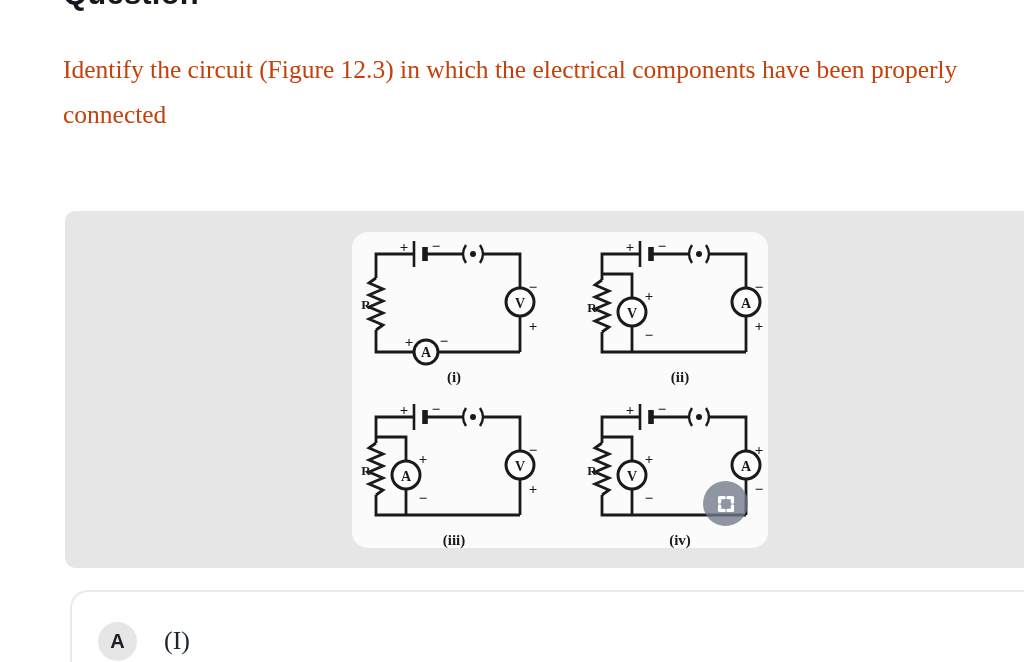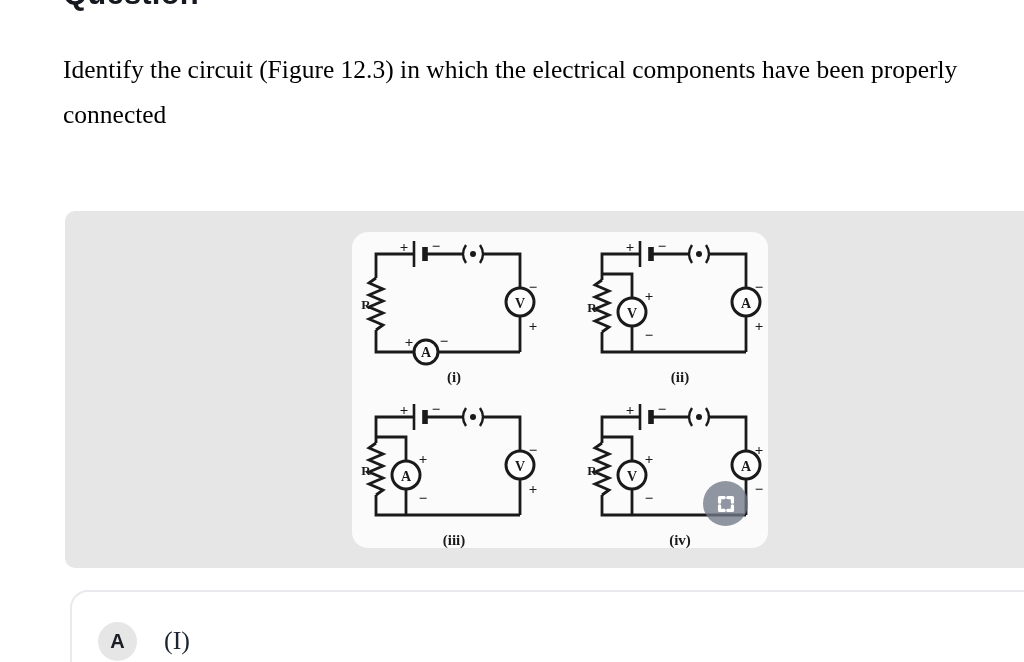--- a/index.html
+++ b/index.html
@@ -11,21 +11,21 @@
     font-family:"Liberation Serif", serif;
   }
   .question-title {
     position:absolute; left:63px; top:-25px;
     font-family:"Liberation Sans", sans-serif;
     font-weight:700; font-size:31px; line-height:38px;
     color:#15181e; letter-spacing:0.2px;
   }
   .question-text {
     position:absolute; left:63px; top:47px; width:940px;
-    font-size:25.5px; line-height:45px; color:#000000;
+    font-size:25.5px; line-height:45px; color:#c2410c;
   }
   .figure-panel {
     position:absolute; left:65px; top:211px;
     width:975px; height:357px;
     background:#e6e6e6; border-radius:10px;
   }
   .figure-card {
     position:absolute; left:287px; top:21px;
     width:416px; height:316px;
     background:#fbfbfb; border-radius:16px;

